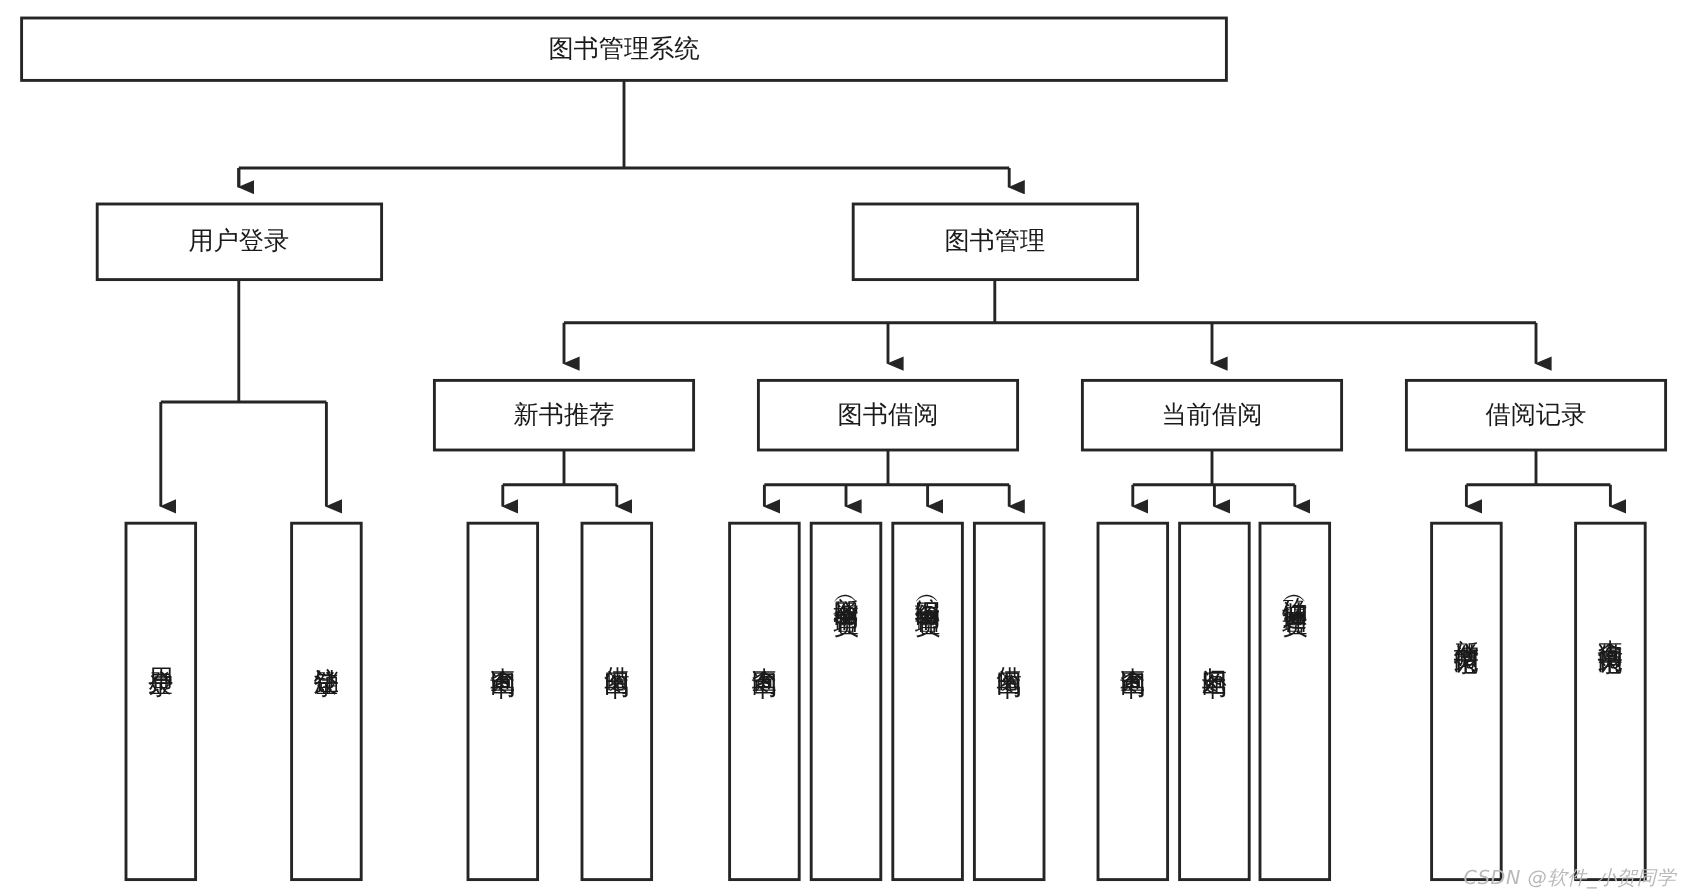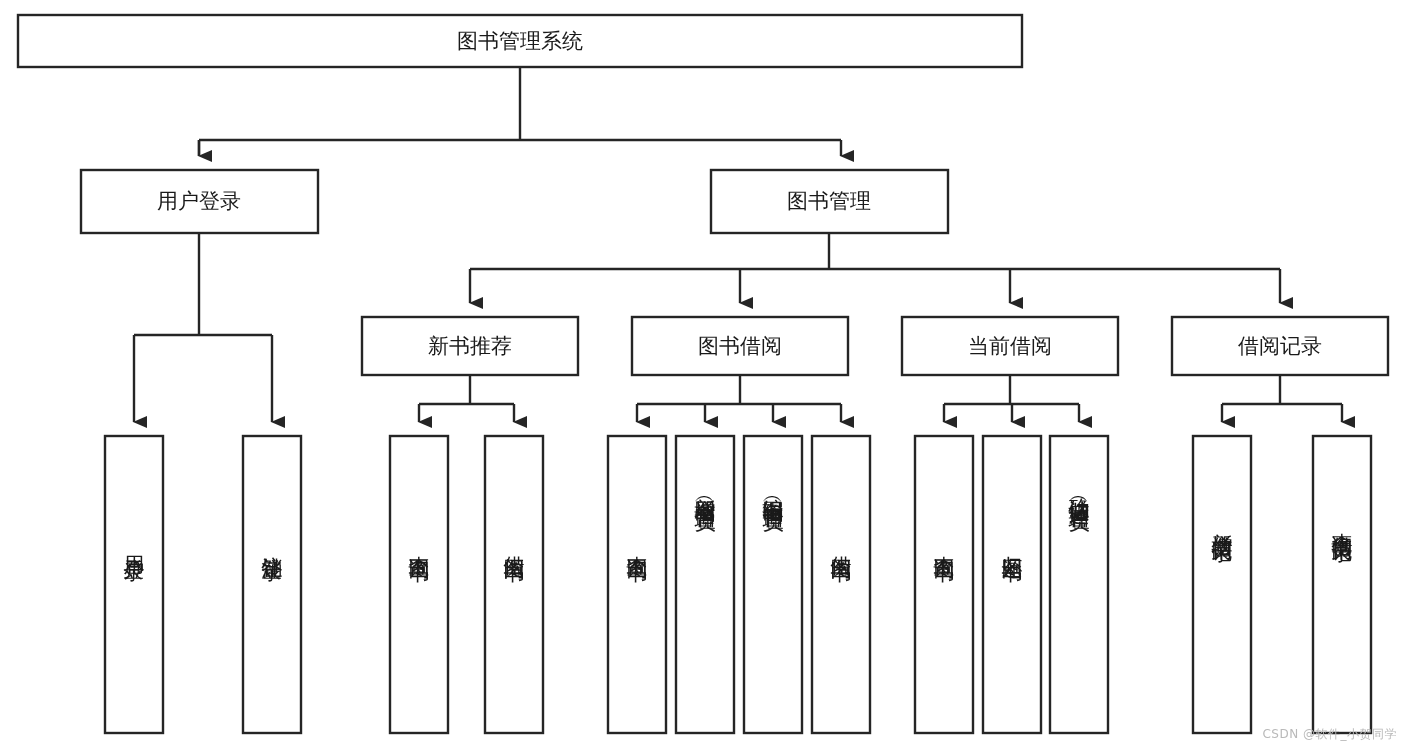--- a/index.html
+++ b/index.html
@@ -37,26 +37,27 @@
     fill: none;
   }
   .arrow-head {
     fill: #252525;
     stroke: none;
   }
   .watermark {
     position: absolute;
     right: 8px;
     bottom: 4px;
-    font-size: 12px;
+    font-size: 16px;
     color: #b9b9b9;
     font-family: "DejaVu Sans", "Liberation Sans", sans-serif;
     letter-spacing: 0.5px;
     user-select: none;
     pointer-events: none;
+    font-style: italic;
   }
 </style>
 </head>
 <body>
 
 <svg id="diagram" viewBox="0 0 1405 747" xmlns="http://www.w3.org/2000/svg">
 
   <defs>
     <marker id="arrow" viewBox="0 0 12 14" refX="6" refY="13" markerWidth="12" markerHeight="14" orient="auto-start-reverse" markerUnits="userSpaceOnUse">
       <path d="M 0 0 L 12 0 L 6 14 Z" class="arrow-head"></path>

